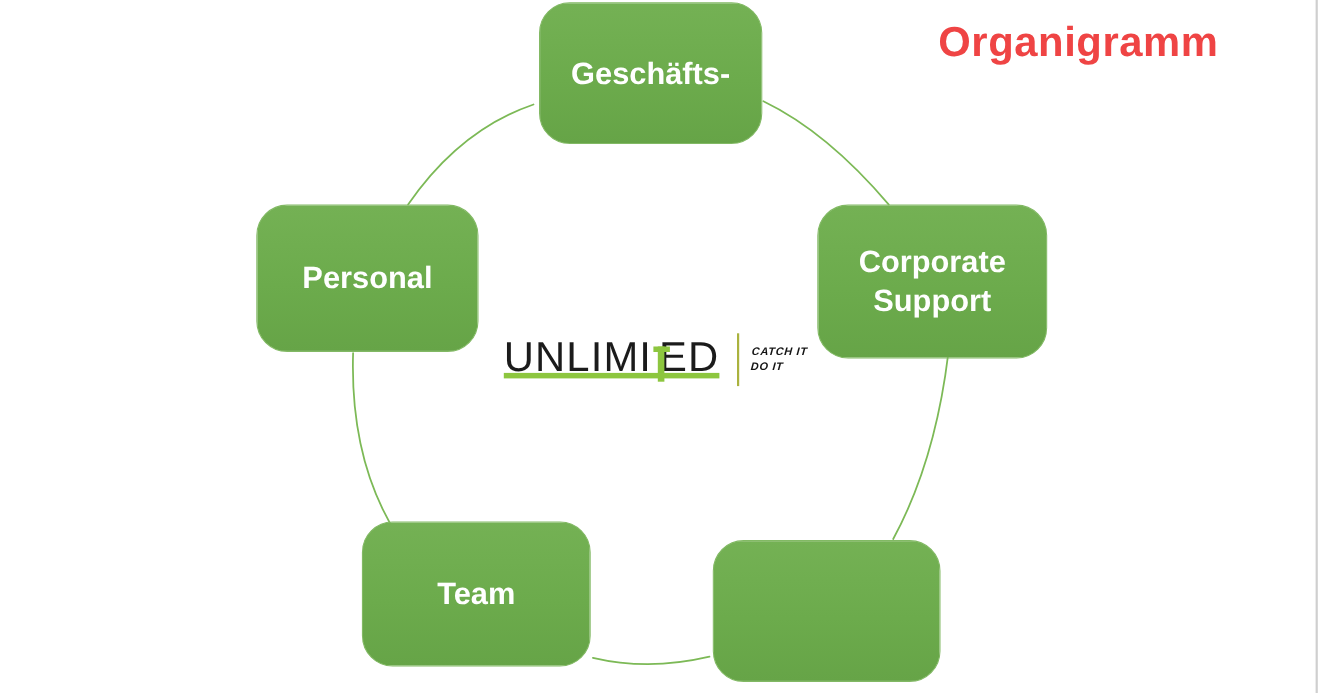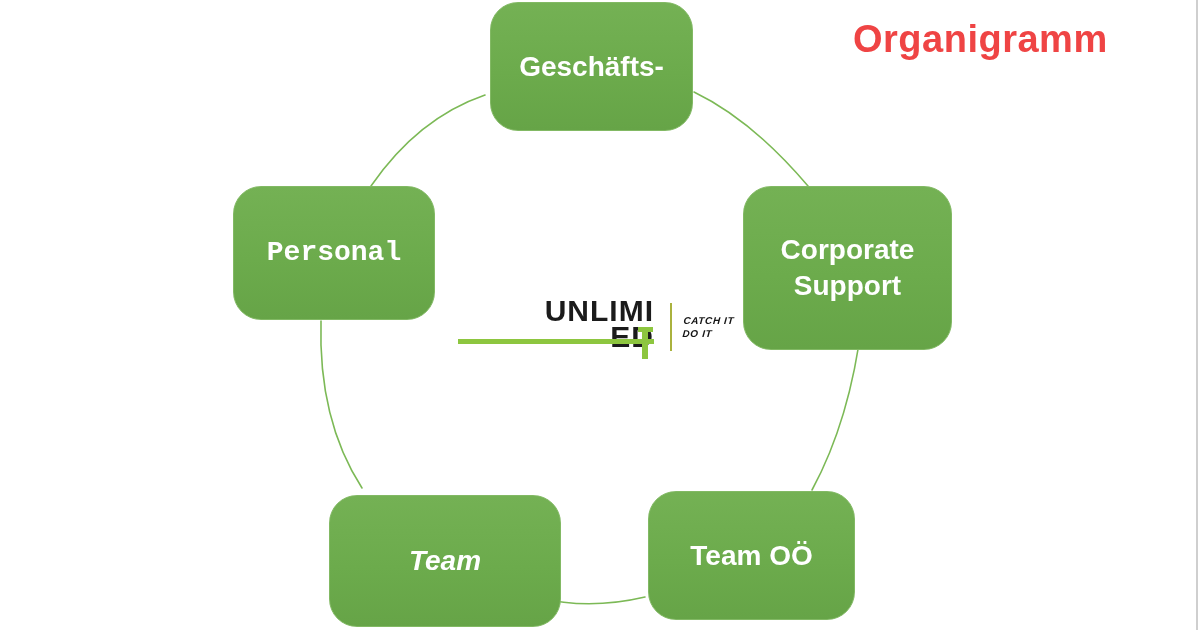--- a/index.html
+++ b/index.html
@@ -24,31 +24,31 @@
   
   .node {
     position: absolute; border-radius: 28px;
     background: linear-gradient(180deg, #74b154 0%, #6cab4c 55%, #66a447 100%);
     border: 1px solid #82b964;
     display: flex; flex-direction: column; align-items: center; justify-content: center;
     color: #ffffff; font-weight: bold; font-size: 28px; line-height: 36px; text-align: center;
   }
   .node span { display: block; }
   .node-0 { left: 490px; top: 2px;   width: 203px; height: 129px; }
-  .node-1 { left: 233px; top: 186px; width: 202px; height: 134px; font-family: Liberation Mono, monospace; }
-  .node-2 { left: 743px; top: 186px; width: 209px; height: 164px; text-align: center; }
-  .node-3 { left: 329px; top: 495px; width: 232px; height: 132px; font-style: italic; }
+  .node-1 { left: 233px; top: 186px; width: 202px; height: 134px; }
+  .node-2 { left: 743px; top: 186px; width: 209px; height: 140px; text-align: center; }
+  .node-3 { left: 329px; top: 474px; width: 208px; height: 132px; }
   .node-4 { left: 648px; top: 491px; width: 207px; height: 129px; }
 
   
   .logo { position: absolute; left: 458px; top: 303px; display: flex; align-items: center; }
   .logo-main { display: flex; flex-direction: column; width: 196px; }
   .logo-word1, .logo-word2 {
     display: flex; align-items: flex-end; justify-content: center;
-    font-size: 30px; line-height: 26px; font-weight: bold; color: #1b1b1b; letter-spacing: 1px; flex-direction: column;
+    font-size: 38px; line-height: 26px; font-weight: normal; color: #1b1b1b; letter-spacing: 1px;
   }
   .logo-word1 { height: 28px; }
   .logo-t { position: relative; display: inline-block; width: 17px; height: 26px; }
   .logo-t .t-cross { position: absolute; left: 1px; top: 3px; width: 15px; height: 5px; background: #8dc63f; }
   .logo-t .t-stem  { position: absolute; left: 5px; top: 3px; width: 6px; height: 32px; background: #8dc63f; }
   .logo-bar { height: 5px; background: #8dc63f; margin-top: 1px; width: 100%; position: relative; z-index: 1; }
   .logo-word2 { height: 27px; margin-top: -1px; }
   .ball { width: 29px; height: 29px; margin: 0 1px -4px 1px; position: relative; z-index: 2; }
   .logo-divider { width: 2px; height: 48px; background: #aab23e; margin: 0 11px 0 16px; }
   .logo-tagline {
@@ -82,21 +82,20 @@
   <div class="node node-2">
     <span>Corporate</span>
     <span>Support</span>
   </div>
 
   <div class="node node-3">
     <span>Team</span>
   </div>
 
   <div class="node node-4">
-    <span>Team OÖ</span>
   </div>
 
   <div class="logo">
     <div class="logo-main">
       <div class="logo-word1">
         <span>UNLIMI</span>
         <span class="logo-t">
           <i class="t-cross"></i>
           <i class="t-stem"></i>
         </span>

